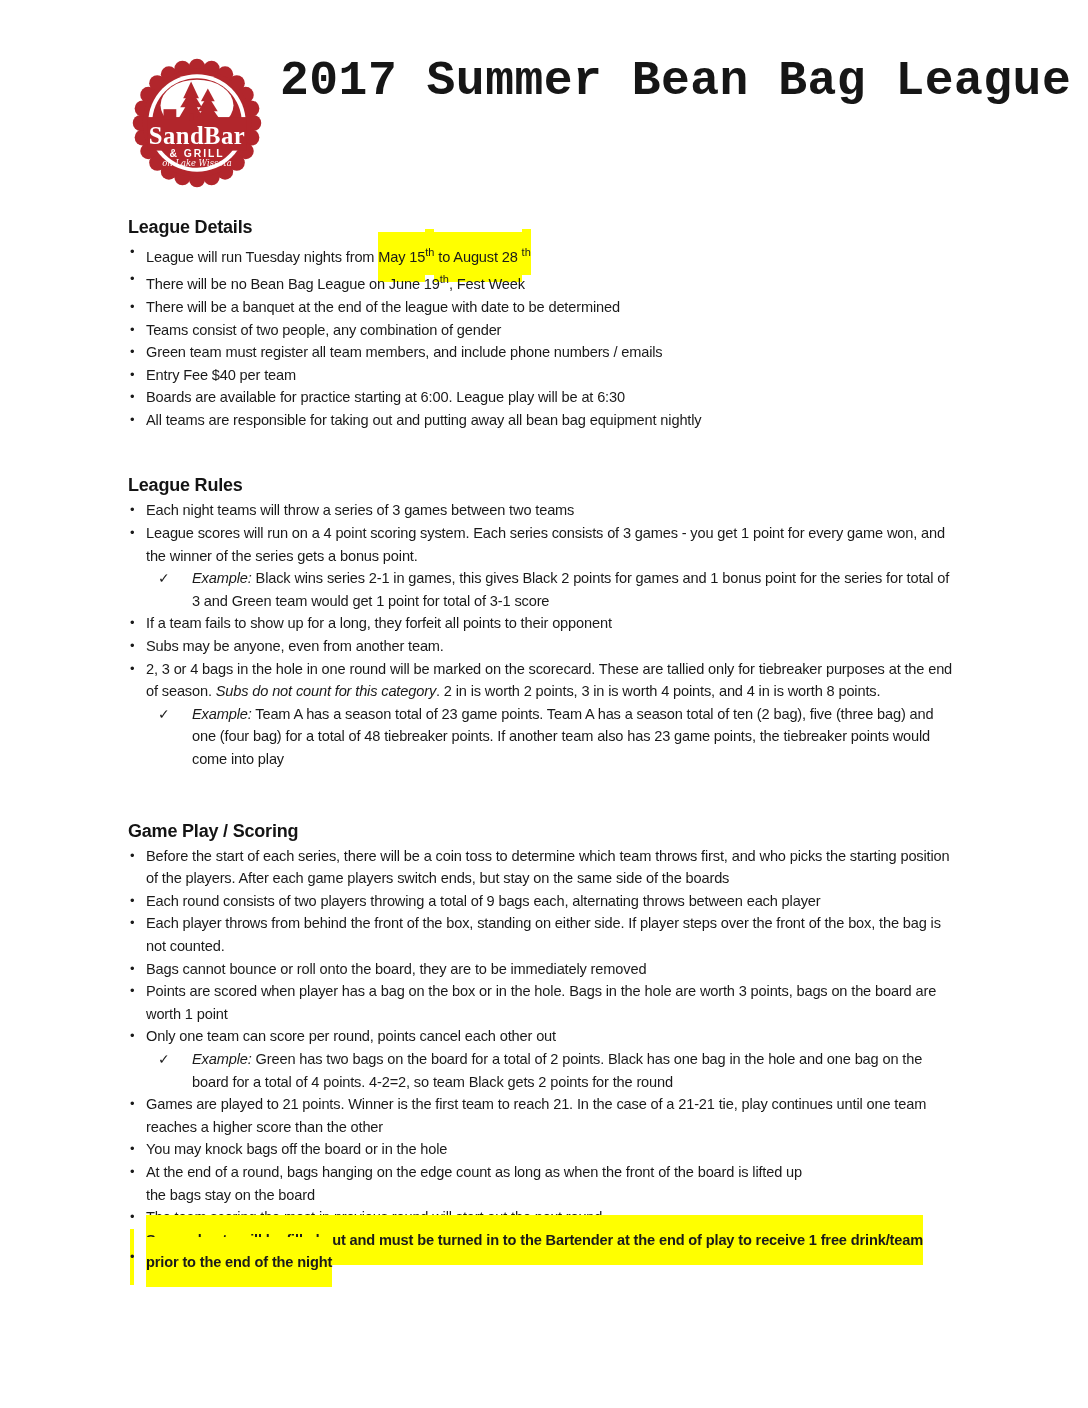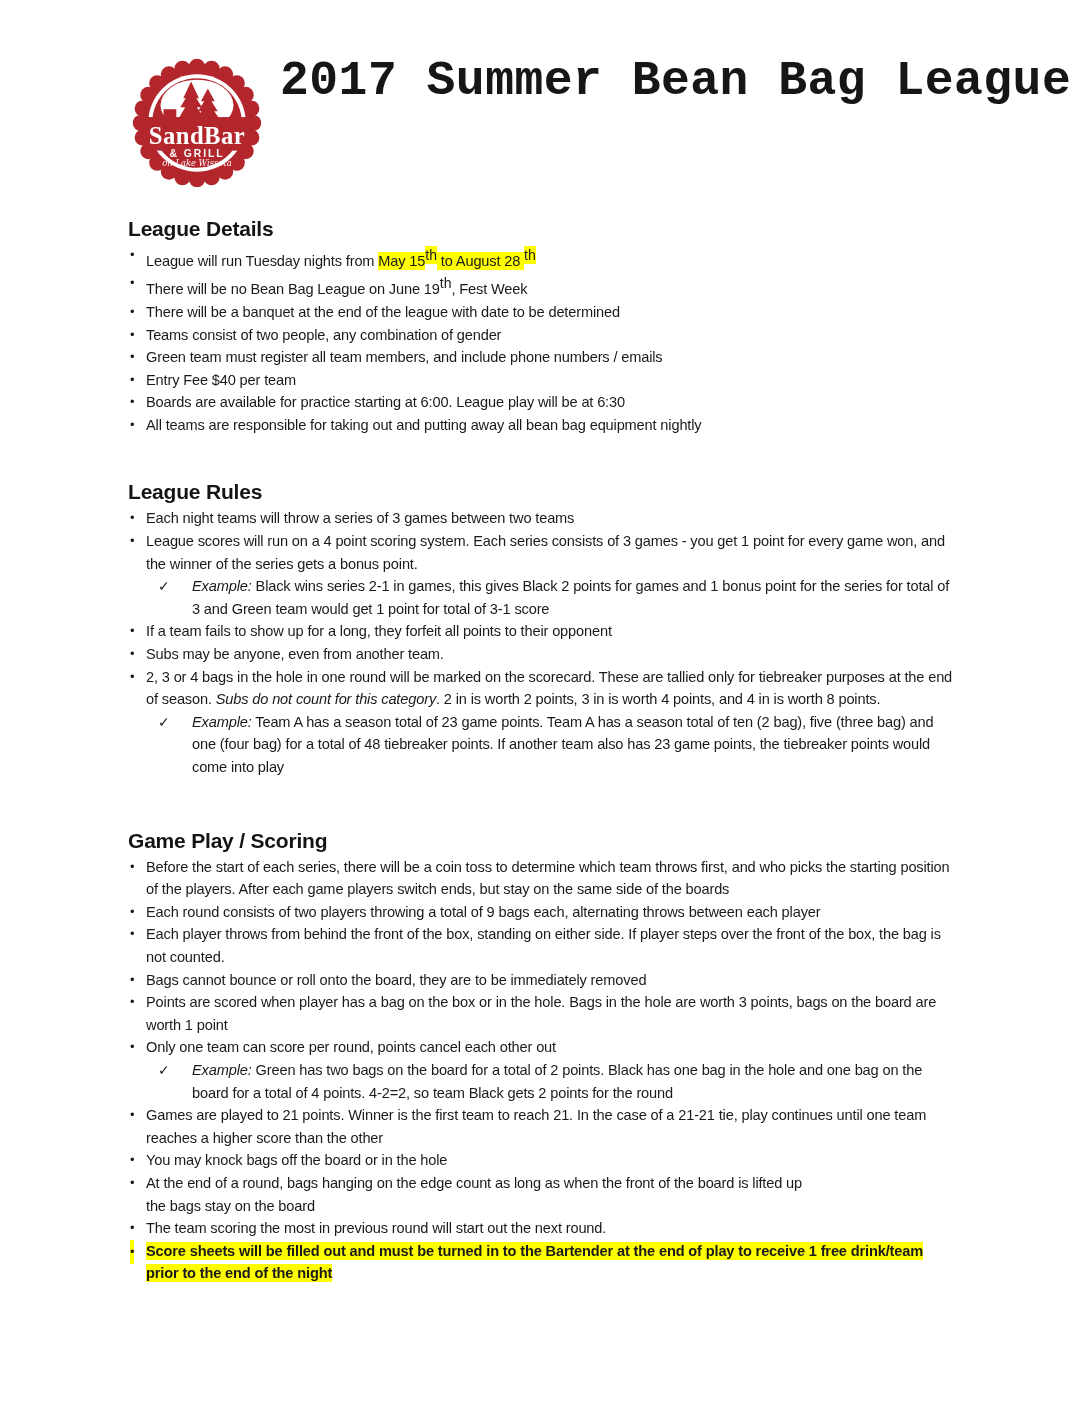--- a/index.html
+++ b/index.html
@@ -24,37 +24,37 @@
     margin:0 0 0 14px; font-family:"Liberation Mono", monospace;
     font-weight:bold; font-size:48px; letter-spacing:.5px; color:#161616;
     white-space:nowrap;
   }
 
   
   .section { margin-top:44px; }
   .section:first-child { margin-top:25px; }
   .section:nth-child(3) { margin-top:50px; }
   h2.heading {
-    margin:0 0 3px 0; font-size:21px; font-weight:bold; color:#141414;
+    margin:0 0 3px 0; font-size:18px; font-weight:bold; color:#141414;
     letter-spacing:-0.2px;
   }
   ul.blist { list-style:none; margin:0; padding:0; }
   li { position:relative; font-size:14.6px; line-height:22.6px; letter-spacing:-0.15px; }
   li.bullet { padding-left:18px; }
   li.bullet > .mk { position:absolute; left:2px; top:0; font-size:13px; }
   li.check { padding-left:64px; }
   li.check > .mk { position:absolute; left:30px; top:0; font-size:14px; }
   .mk.hl { background:var(--hl); }
 
   
-  .hl { background:var(--hl); padding:1px 0; }
+  .hl { background:var(--hl); padding:17px 0; }
   .i { font-style:italic; }
   .b { font-weight:bold; }
   .u { }
-  .sup { vertical-align:super; font-size:14px; letter-spacing:0; }
+  .sup { vertical-align:super; font-size:11px; letter-spacing:0; }
 </style>
 </head>
 <body>
 
 <div class="page">
   <div class="header">
     <svg class="logo" viewBox="0 0 140 140">
       <g id="logo-bumps">
           <circle cx="127.00" cy="70.00" r="8.2" class="lr"></circle>
           <circle cx="125.06" cy="84.75" r="8.2" class="lr"></circle>

